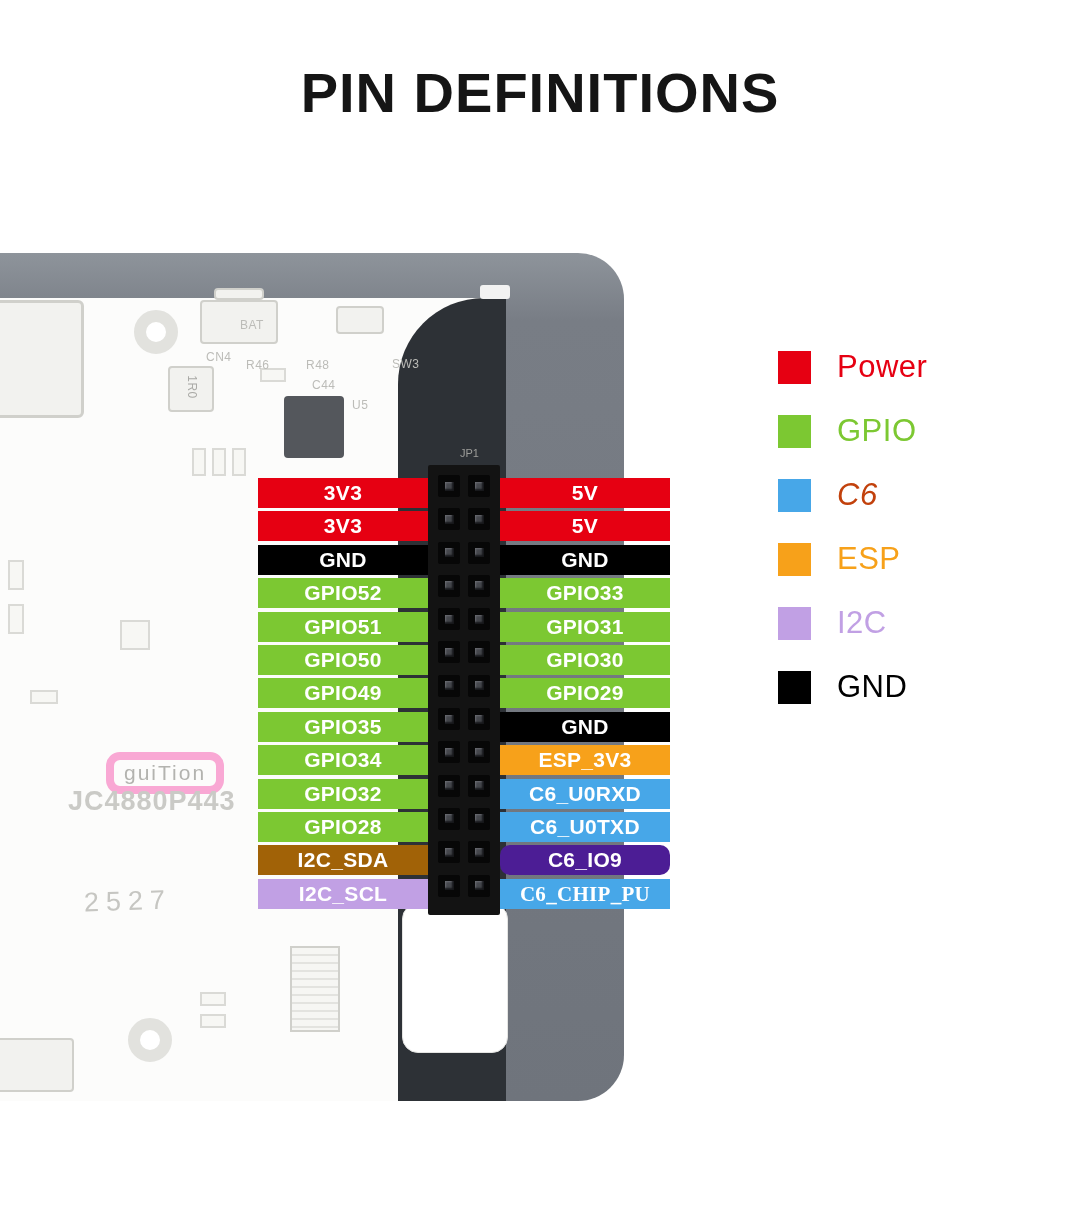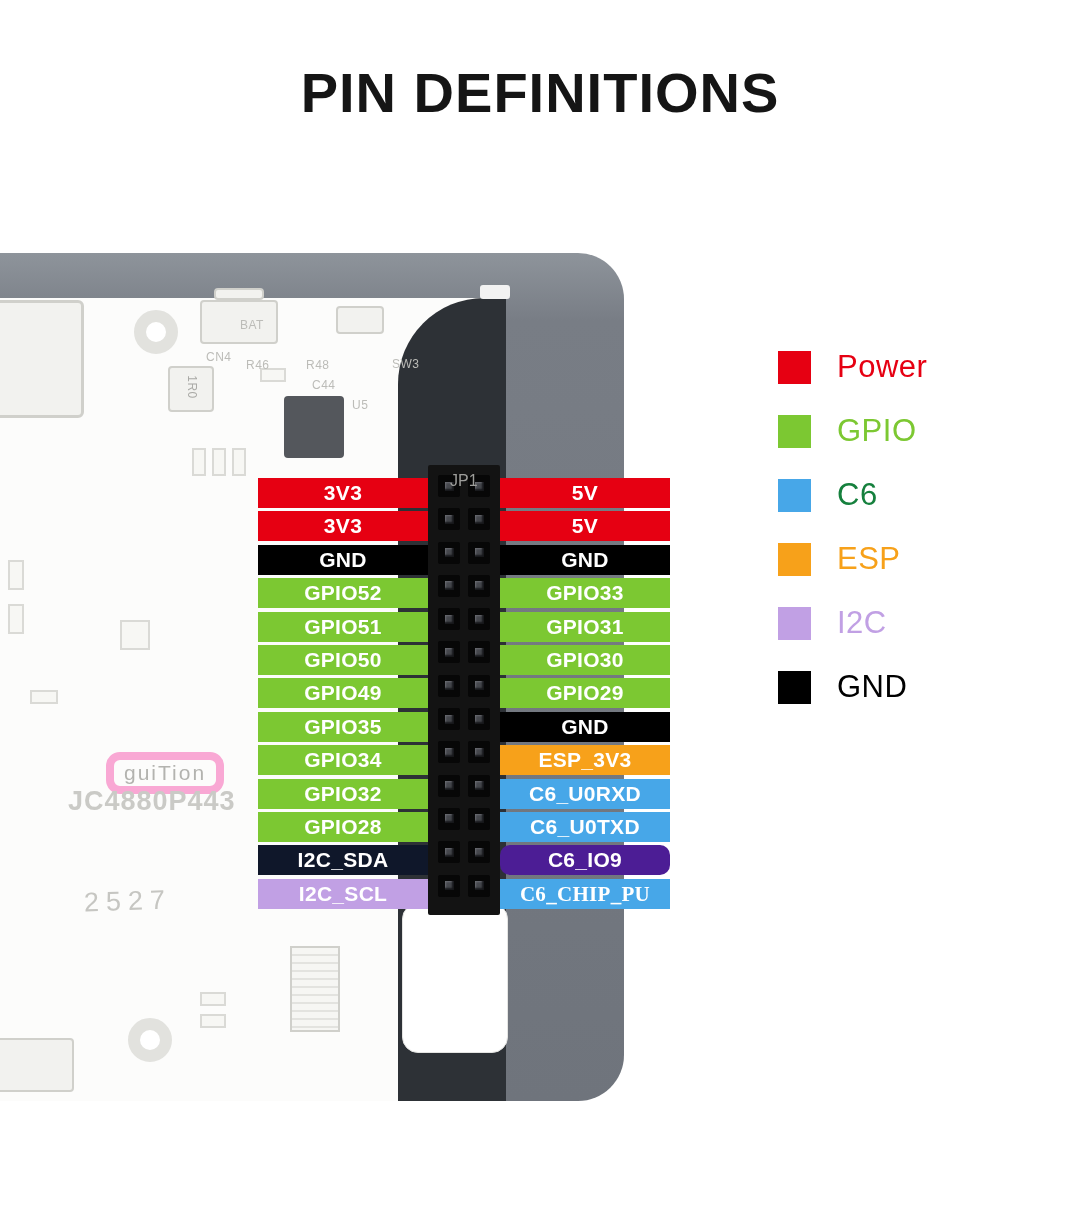--- a/index.html
+++ b/index.html
@@ -44,21 +44,21 @@
 
   
   .pin-diagram { position:absolute; left:258px; top:478px; width:412px; height:436px; }
   .pin-col { position:absolute; top:0; width:170px; }
   .pin-col.left  { left:0; }
   .pin-col.right { left:242px; }
   .pin-label { height:30px; line-height:30px; margin-bottom:3.4px; text-align:center;
                color:#fff; font-size:21px; font-weight:600; letter-spacing:0.3px; }
   .pin-header { position:absolute; left:170px; top:-13px; width:72px; height:450px;
                 background:#131313; border-radius:2px; }
-  .jp1 { position:absolute; left:22px; top:-18px; font-size:16px; color:#9d9d9a;margin-top:25px; }
+  .jp1 { position:absolute; left:32px; top:-18px; font-size:11px; color:#9d9d9a; }
   .pins { display:grid; grid-template-columns:22px 22px; column-gap:8px; row-gap:11.3px;
           padding:10px 10px; }
   .pin { width:22px; height:22px; background:#070707; border-radius:2px;
          display:flex; align-items:center; justify-content:center; }
   .pin-core { width:9px; height:9px; background:#45474c;
               box-shadow:inset -2px -2px 2px #16171a, inset 1px 1px 2px #6a6c72; }
 
   
   .legend { position:absolute; left:778px; top:350px; }
   .legend-item { display:flex; align-items:center; gap:26px; height:34px; margin-bottom:30px; }
@@ -121,21 +121,21 @@
         <div class="pin-label" style="background: rgb(230, 0, 18);">3V3</div>
         <div class="pin-label" style="background: rgb(0, 0, 0);">GND</div>
         <div class="pin-label" style="background: rgb(124, 200, 50);">GPIO52</div>
         <div class="pin-label" style="background: rgb(124, 200, 50);">GPIO51</div>
         <div class="pin-label" style="background: rgb(124, 200, 50);">GPIO50</div>
         <div class="pin-label" style="background: rgb(124, 200, 50);">GPIO49</div>
         <div class="pin-label" style="background: rgb(124, 200, 50);">GPIO35</div>
         <div class="pin-label" style="background: rgb(124, 200, 50);">GPIO34</div>
         <div class="pin-label" style="background: rgb(124, 200, 50);">GPIO32</div>
         <div class="pin-label" style="background: rgb(124, 200, 50);">GPIO28</div>
-        <div class="pin-label" style="background: #0f172a;">I2C_SDA</div>
+        <div class="pin-label" style="background: #a16207;">I2C_SDA</div>
         <div class="pin-label" style="background: rgb(193, 160, 228);">I2C_SCL</div>
       </div>
     <div class="pin-header">
       <div class="jp1">JP1</div>
       <div class="pins" id="pin-grid">
           <div class="pin">
             <div class="pin-core"></div>
           </div>
           <div class="pin">
             <div class="pin-core"></div>
@@ -235,21 +235,21 @@
       <div class="legend-item">
         <span class="legend-swatch" style="background: rgb(230, 0, 18);"></span>
         <span class="legend-label" style="color: rgb(230, 0, 18);">Power</span>
       </div>
       <div class="legend-item">
         <span class="legend-swatch" style="background: rgb(124, 200, 50);"></span>
         <span class="legend-label" style="color: rgb(124, 200, 50);">GPIO</span>
       </div>
       <div class="legend-item">
         <span class="legend-swatch" style="background: rgb(71, 167, 232);"></span>
-        <span class="legend-label" style="color: #15803d;">C6</span>
+        <span class="legend-label" style="color: #c2410c; font-style: italic;">C6</span>
       </div>
       <div class="legend-item">
         <span class="legend-swatch" style="background: rgb(247, 161, 26);"></span>
         <span class="legend-label" style="color: rgb(247, 161, 26);">ESP</span>
       </div>
       <div class="legend-item">
         <span class="legend-swatch" style="background: rgb(193, 160, 228);"></span>
         <span class="legend-label" style="color: rgb(193, 160, 228);">I2C</span>
       </div>
       <div class="legend-item">

